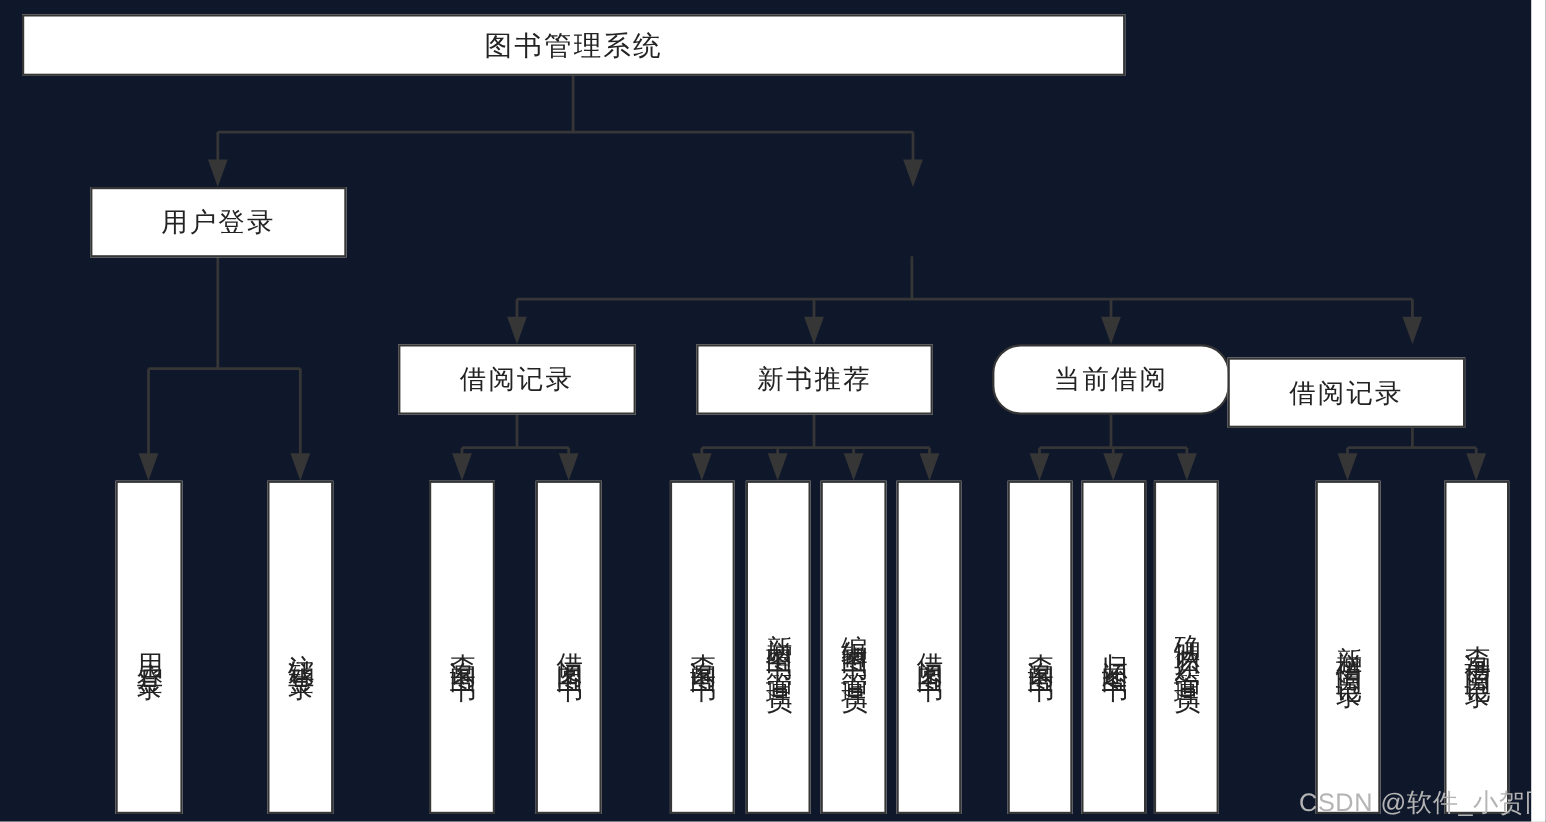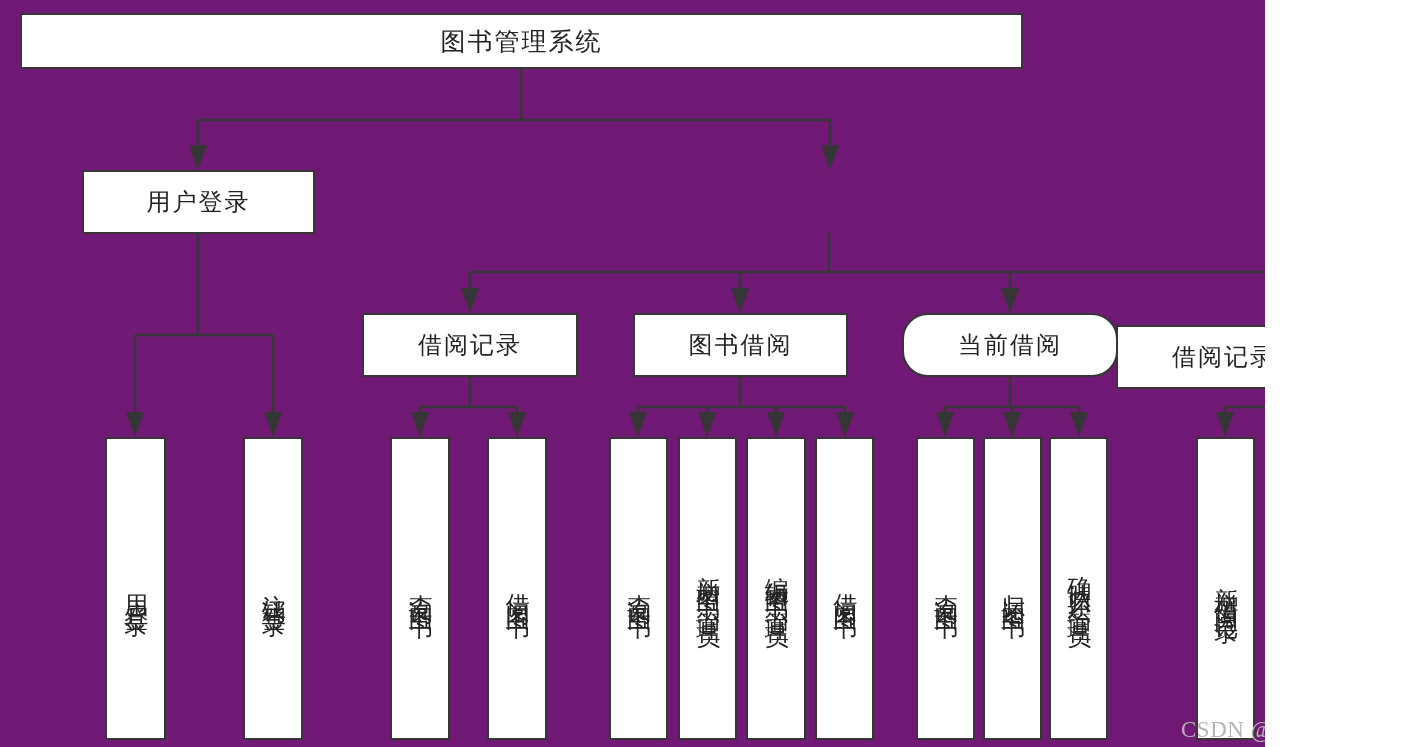--- a/index.html
+++ b/index.html
@@ -1,21 +1,21 @@
 <!DOCTYPE html>
 <html><head>
 <meta charset="utf-8">
 <style>
   html, body { margin: 0; padding: 0; background: #ffffff; }
   .stage {
     position: relative;
-    width: 1265px;
+    width: 1392px;
     height: 747px;
-    background: #701a75;
-    font-family: Liberation Serif, serif;
+    background: #0f172a;
+    font-family: Liberation Sans, sans-serif;
     overflow: hidden;
   }
   .connectors {
     position: absolute;
     left: 0; top: 0;
     z-index: 1;
   }
   .node {
     position: absolute;
     box-sizing: border-box;
@@ -104,21 +104,21 @@
   </div>
 
   <div class="node h-node" style="left:82px; top:170px; width:233px; height:64px;">
     <span>用户登录</span>
   </div>
 
   <div class="node h-node" style="left:362px; top:313px; width:216px; height:64px;">
     <span>借阅记录</span>
   </div>
   <div class="node h-node" style="left:633px; top:313px; width:215px; height:64px;">
-    <span>图书借阅</span>
+    <span>新书推荐</span>
   </div>
   <div class="node h-node" style="left:902px; top:313px; width:216px; height:64px;border-radius:26px;">
     <span>当前借阅</span>
   </div>
   <div class="node h-node" style="left:1116px; top:313px; width:216px; height:64px;margin-top:12px;">
     <span>借阅记录</span>
   </div>
 
   <div class="node v-node" style="left:105px; top:437px; width:61px; height:303px;">
     <span class="vtext">用户登录</span>

